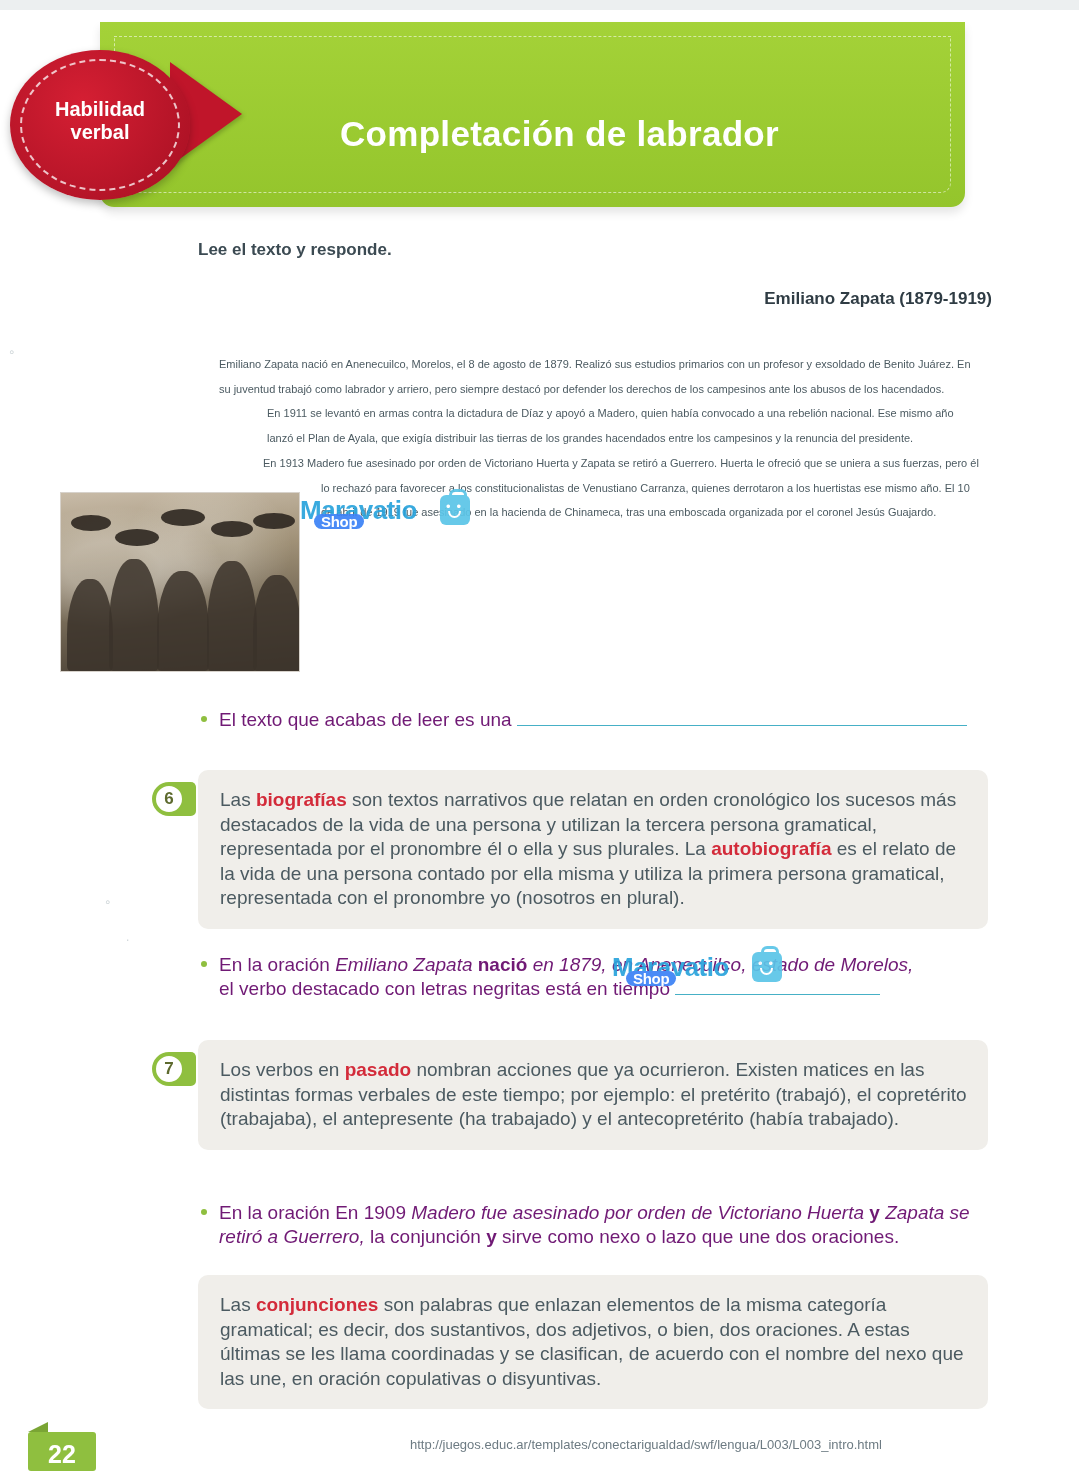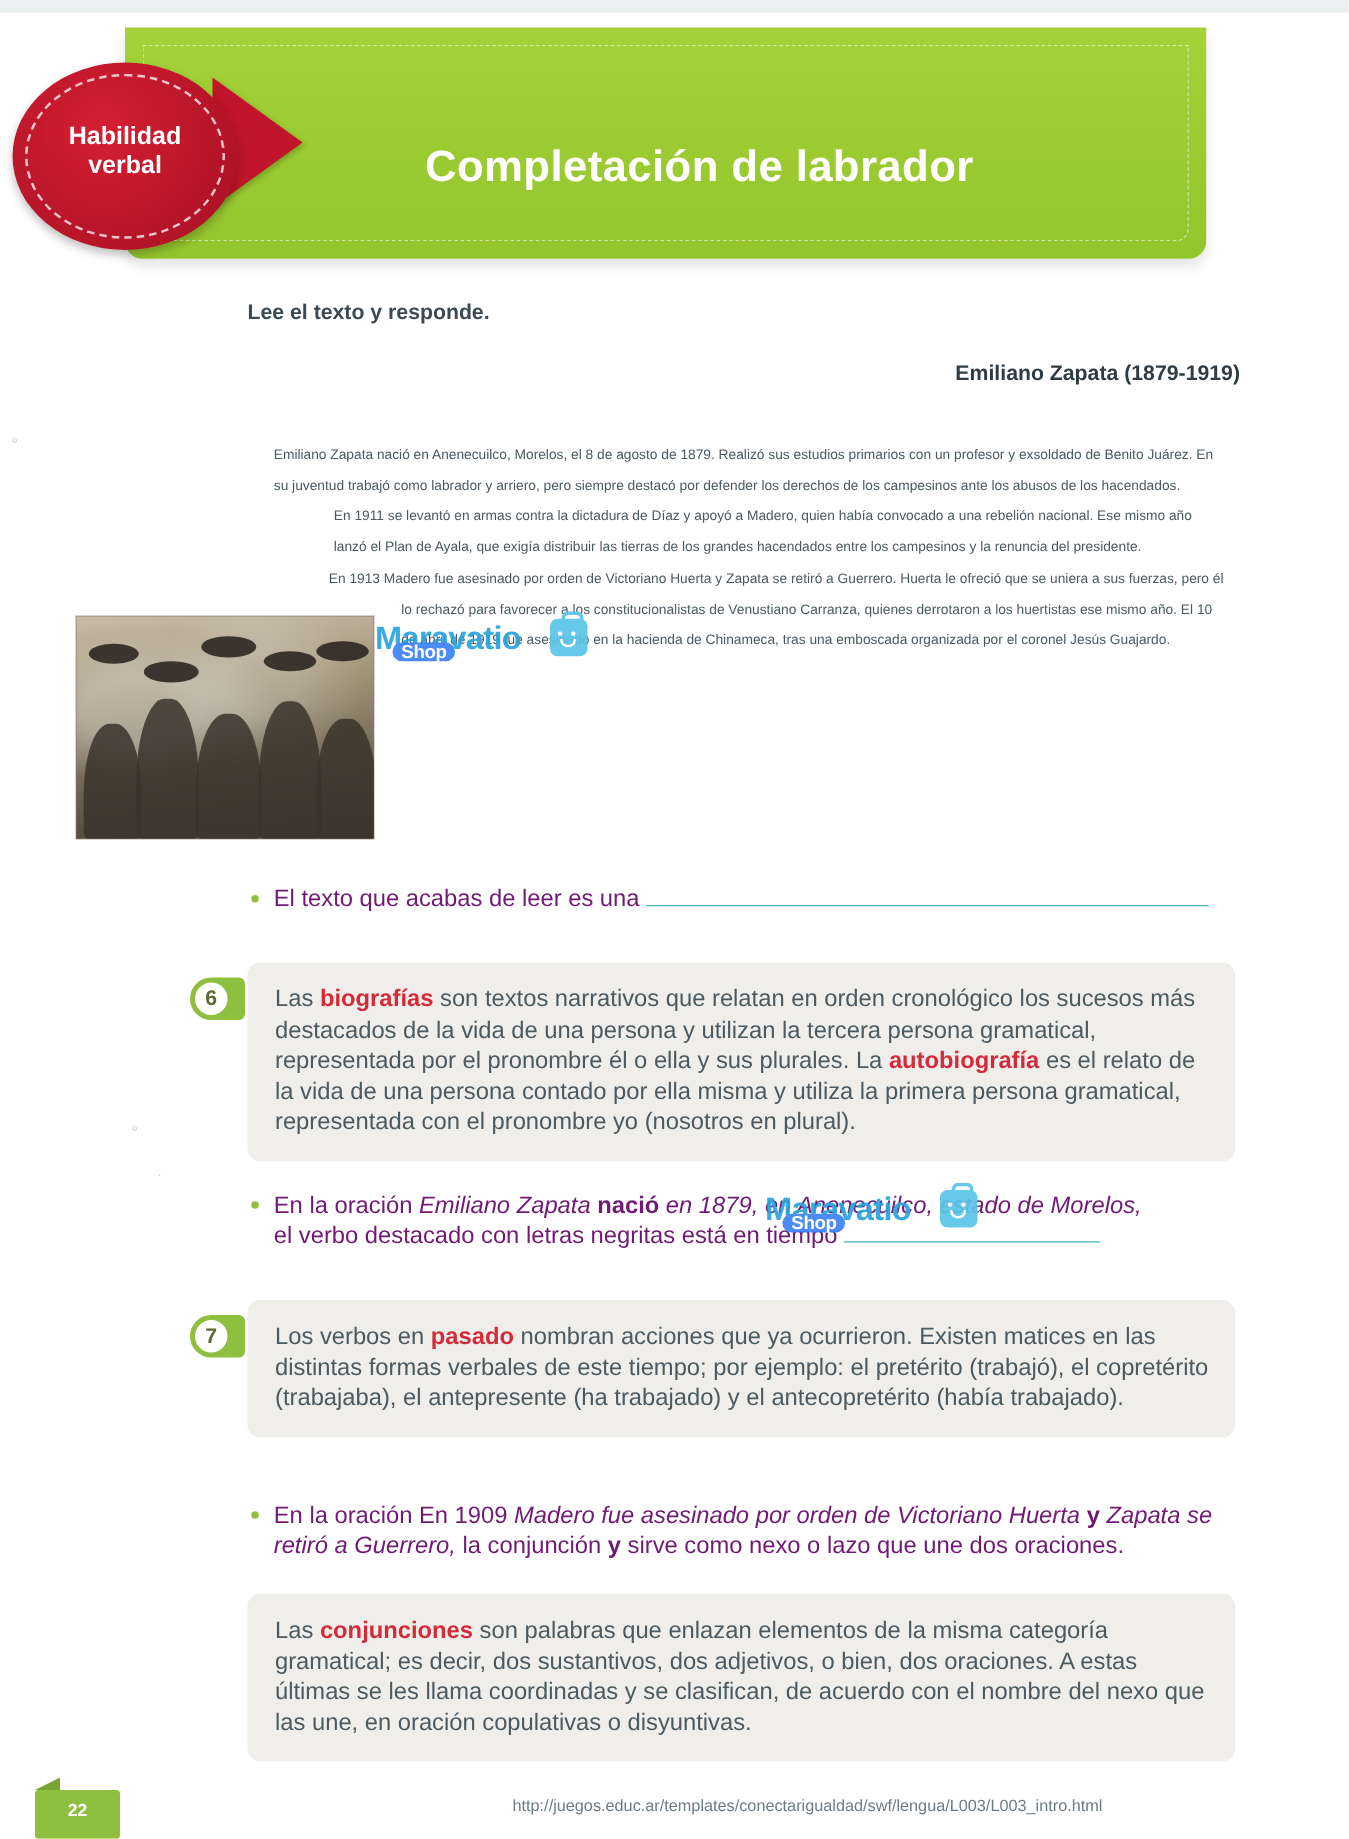--- a/index.html
+++ b/index.html
@@ -188,21 +188,21 @@
     position:absolute; left:410px; top:1437px;
     font-size:13px; color:#6d7b83;
   }
   .page-tab {
     position:absolute; left:28px; top:1432px;
     width:68px; height:39px; background:#8fbf3f;
     border-radius:3px;
   }
   .page-tab .pnum {
     position:absolute; left:0; top:8px; width:68px; text-align:center;
-    color:#ffffff; font-size:14px; font-weight:bold;
+    color:#ffffff; font-size:25px; font-weight:bold;
   }
   .page-tab .fold {
     position:absolute; left:0; top:-10px; width:0; height:0;
     border-left:20px solid transparent;
     border-bottom:10px solid #7aa534;
   }
 
   i { font-style:italic; }
   .tiny-mark { position:absolute; color:#cfd6d9; font-size:12px; }
 </style>

